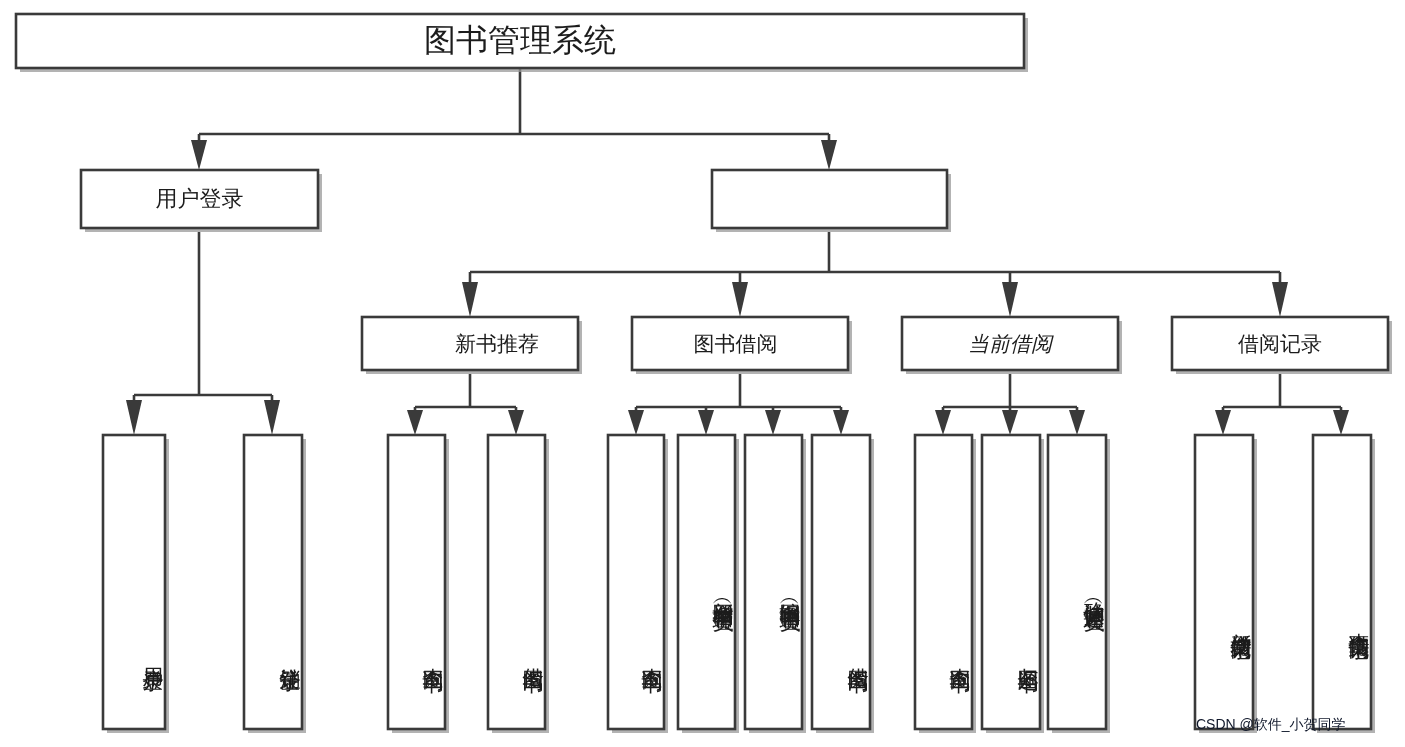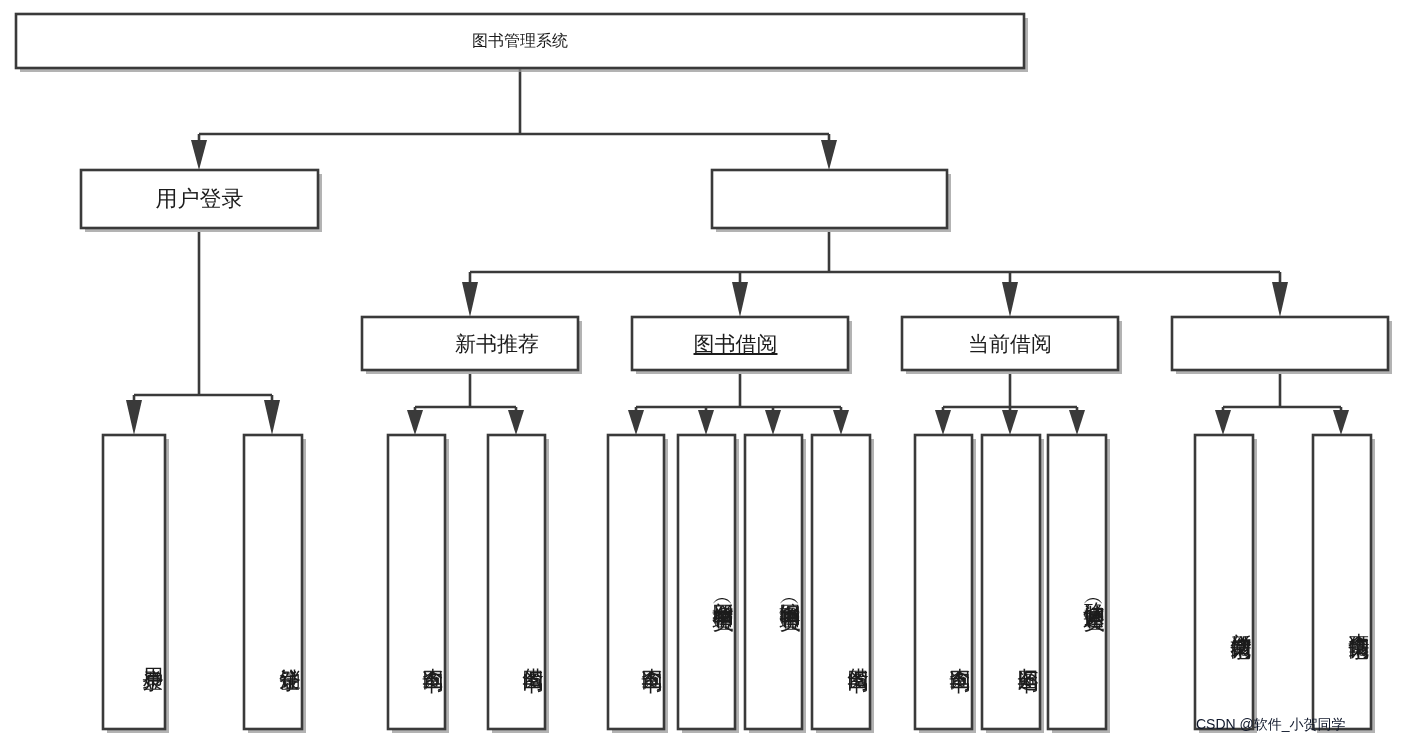--- a/index.html
+++ b/index.html
@@ -243,27 +243,28 @@
     <g>
       <rect class="box-shadow" x="1199" y="439" width="58" height="294"></rect>
       <rect class="box-rect" x="1195" y="435" width="58" height="294"></rect>
     </g>
     <g>
       <rect class="box-shadow" x="1317" y="439" width="58" height="294"></rect>
       <rect class="box-rect" x="1313" y="435" width="58" height="294"></rect>
     </g>
   </svg>
 
-  <div class="hlabel-wrap" style="left:16px; top:14px; width:1008px; height:54px; font-size:16px;">图书管理系统</div>
+  <div class="hlabel-wrap" style="left:16px; top:14px; width:1008px; height:54px; font-size:32px;">图书管理系统</div>
 
   <div class="hlabel-wrap" style="left:81px; top:170px; width:237px; height:58px; font-size:22px;">用户登录</div>
 
   <div class="hlabel-wrap" style="left:362px; top:317px; width:216px; height:53px; font-size:21px;padding-left:27px;">新书推荐</div>
-  <div class="hlabel-wrap" style="left:632px; top:317px; width:207px; height:53px; font-size:21px;text-decoration:underline;">图书借阅</div>
-  <div class="hlabel-wrap" style="left:902px; top:317px; width:216px; height:53px; font-size:21px;">当前借阅</div>
+  <div class="hlabel-wrap" style="left:632px; top:317px; width:207px; height:53px; font-size:21px;">图书借阅</div>
+  <div class="hlabel-wrap" style="left:902px; top:317px; width:216px; height:53px; font-size:21px;font-style:italic;">当前借阅</div>
+  <div class="hlabel-wrap" style="left:1172px; top:317px; width:216px; height:53px; font-size:21px;">借阅记录</div>
 
   <div class="vlabel-wrap" style="left:103px; top:435px; width:62px; height:294px; padding-top:72px;">用户登录</div>
   <div class="vlabel-wrap" style="left:244px; top:435px; width:58px; height:294px; padding-top:72px;">注销登录</div>
 
   <div class="vlabel-wrap" style="left:388px; top:435px; width:57px; height:294px; padding-top:72px;">查询图书</div>
   <div class="vlabel-wrap" style="left:488px; top:435px; width:57px; height:294px; padding-top:72px;">借阅图书</div>
 
   <div class="vlabel-wrap" style="left:608px; top:435px; width:56px; height:294px; padding-top:72px;">查询图书</div>
   <div class="vlabel-wrap" style="left:678px; top:435px; width:57px; height:294px; padding-top:10px;">新增图书（管理员）</div>
   <div class="vlabel-wrap" style="left:745px; top:435px; width:57px; height:294px; padding-top:10px;">编辑图书（管理员）</div>

